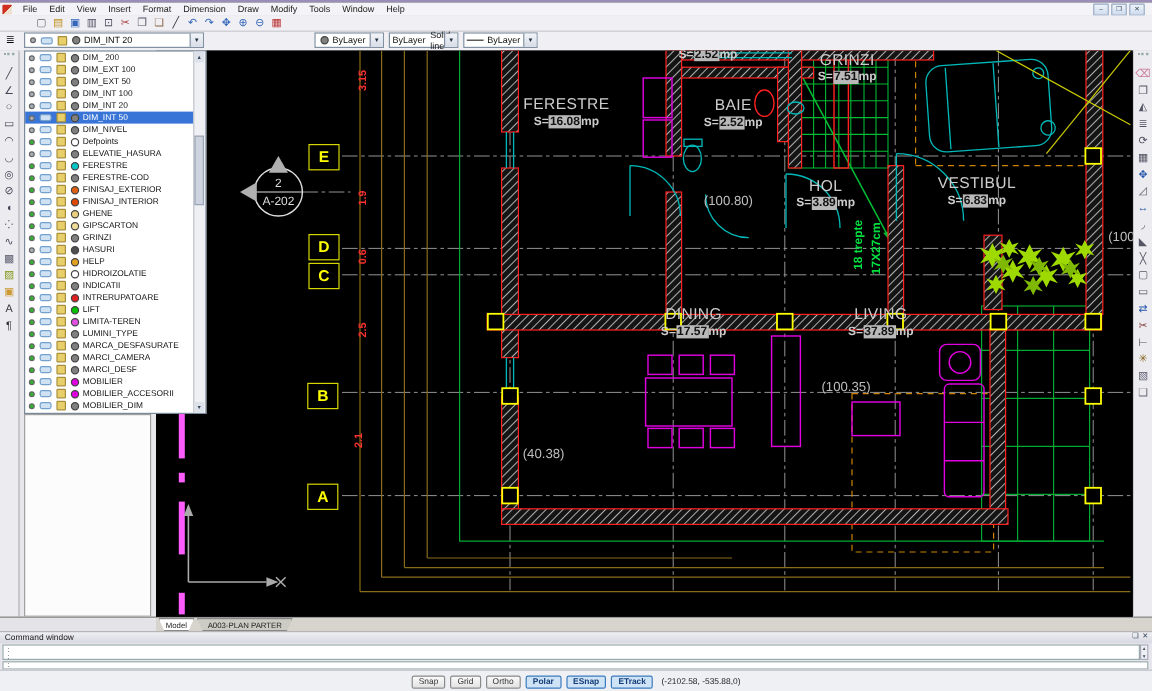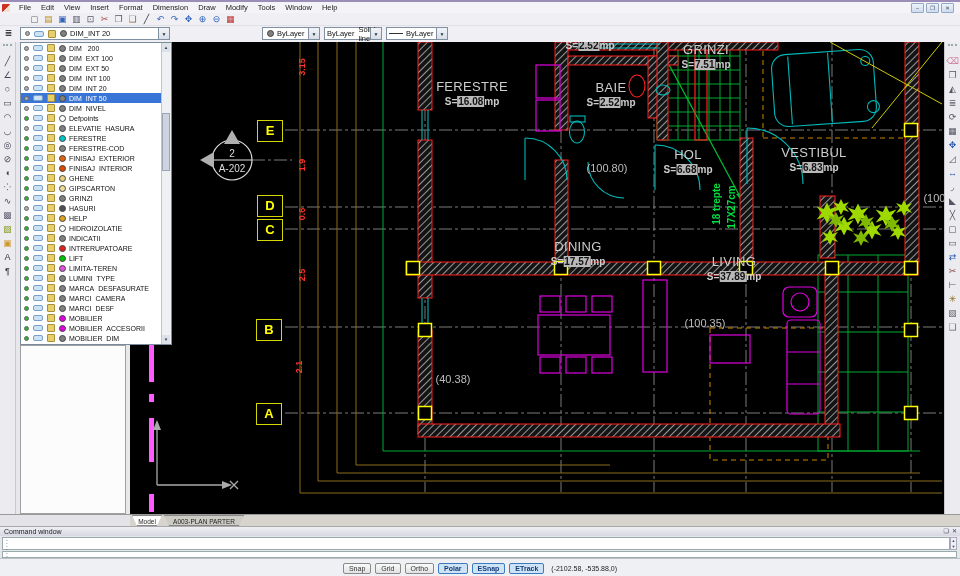--- a/index.html
+++ b/index.html
@@ -426,29 +426,29 @@
         <div class="rarea"><span>S=</span><span class="rval">2.52</span><span>mp</span></div>
       </div>
 
       <div class="room" style="left: 576px; top: 1px;">
         <div class="rname">GRINZI</div>
         <div class="rarea"><span>S=</span><span class="rval">7.51</span><span>mp</span></div>
       </div>
 
       <div class="room" style="left: 558px; top: 106px;">
         <div class="rname">HOL</div>
-        <div class="rarea"><span>S=</span><span class="rval">6.68</span><span>mp</span></div>
+        <div class="rarea"><span>S=</span><span class="rval">3.89</span><span>mp</span></div>
       </div>
 
       <div class="room" style="left: 684px; top: 104px;">
         <div class="rname">VESTIBUL</div>
         <div class="rarea"><span>S=</span><span class="rval">6.83</span><span>mp</span></div>
       </div>
 
-      <div class="room" style="left: 448px; top: 198px;">
+      <div class="room" style="left: 448px; top: 213px;">
         <div class="rname">DINING</div>
         <div class="rarea"><span>S=</span><span class="rval">17.57</span><span>mp</span></div>
       </div>
 
       <div class="room" style="left: 604px; top: 213px;">
         <div class="rname">LIVING</div>
         <div class="rarea"><span>S=</span><span class="rval">37.89</span><span>mp</span></div>
       </div>
     </div>
   <div class="ovl">

